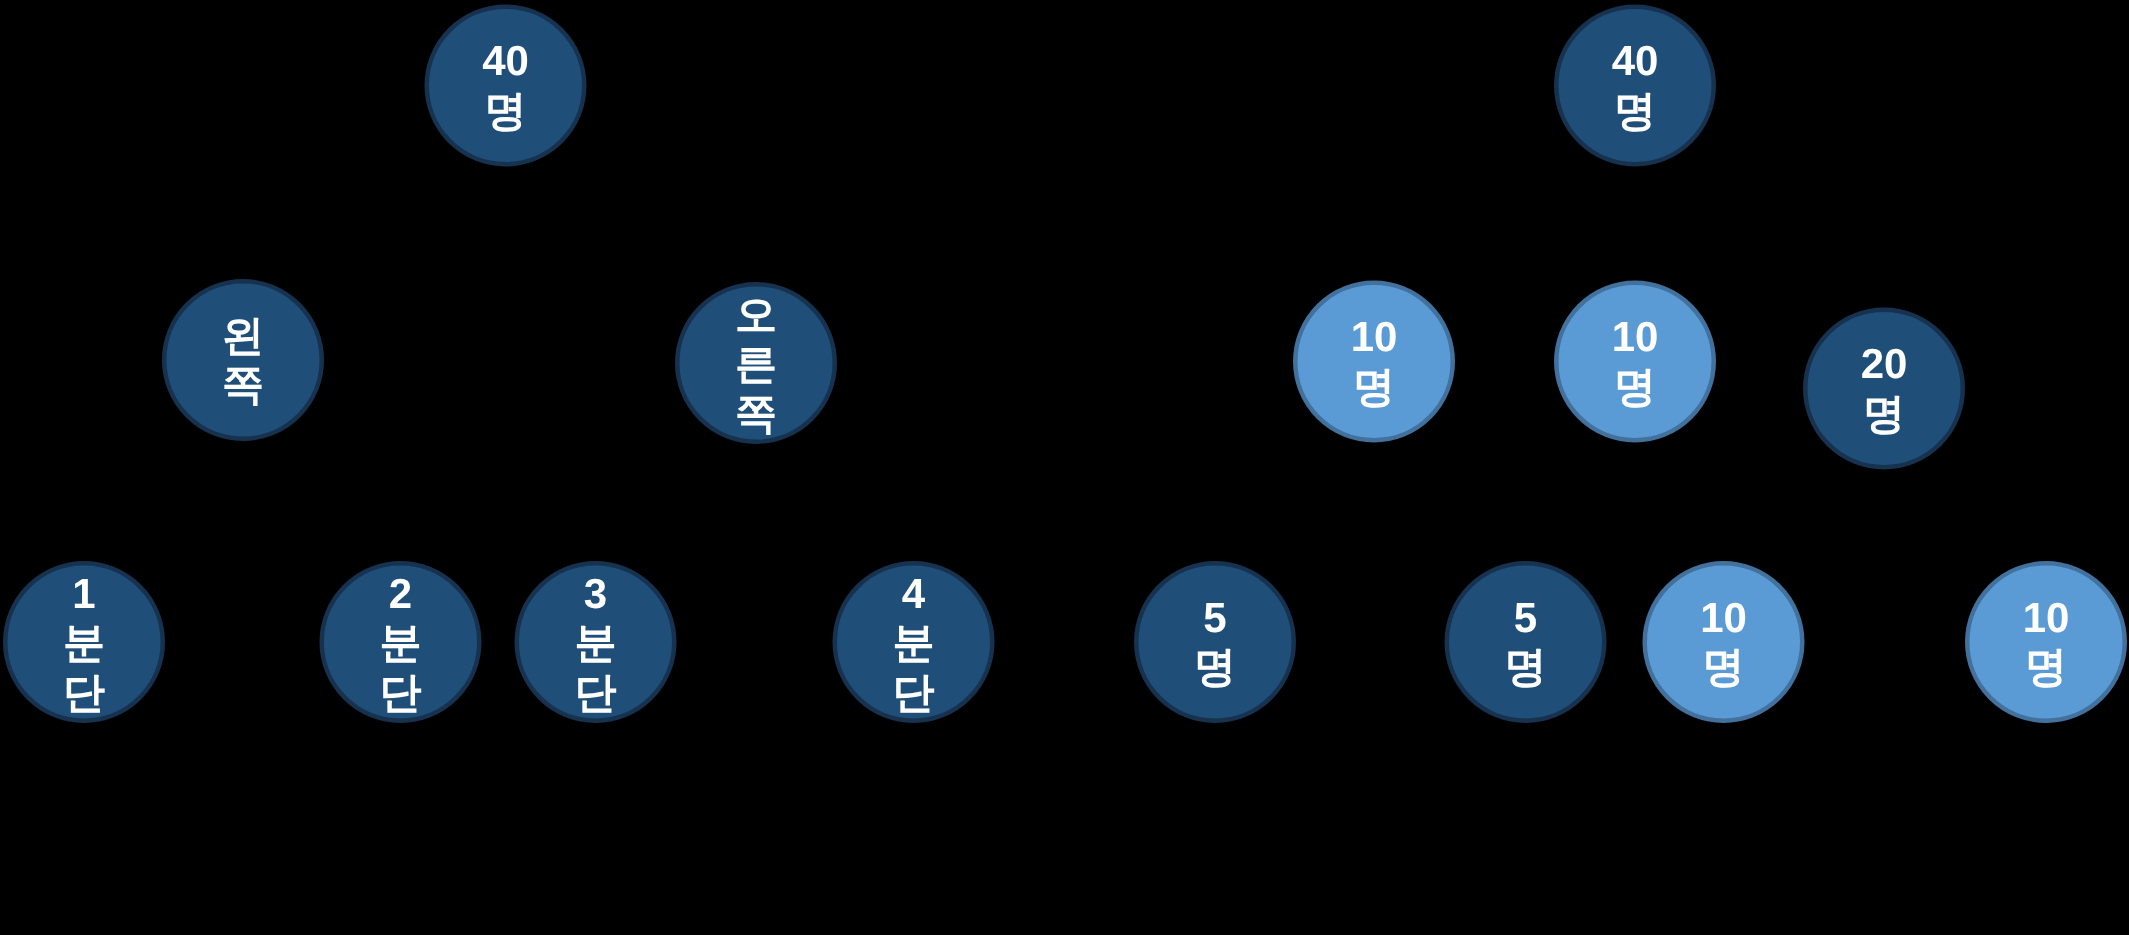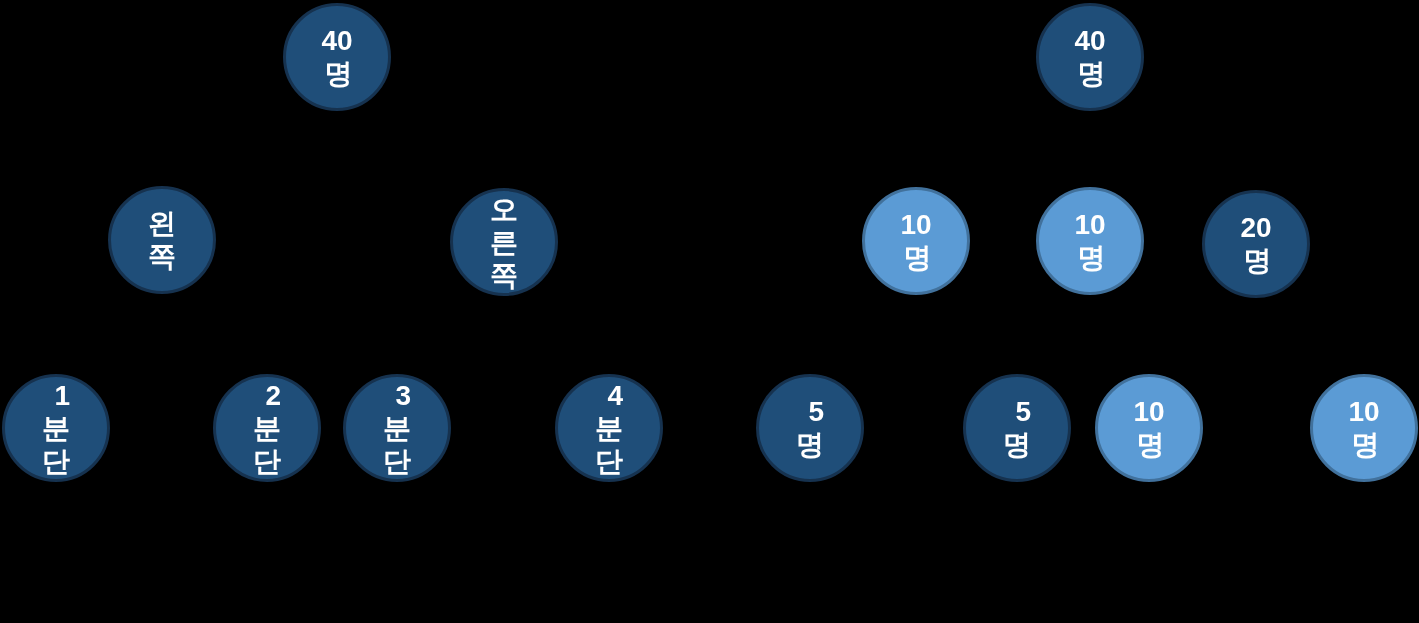--- a/index.html
+++ b/index.html
@@ -15,21 +15,21 @@
     overflow: hidden;
     font-family: "Liberation Sans", sans-serif;
   }
   .node {
     position: absolute;
     border-radius: 50%;
     box-sizing: border-box;
     display: flex;
     align-items: center;
     justify-content: center;
-    text-align: right;
+    text-align: center;
     white-space: pre-line;
     color: var(--text, #FFFFFF);
     font-weight: bold;
     font-size: 28px;
     line-height: 33px;
   }
   .node.dark {
     background: var(--dark-fill, #1F4E79);
     border: 3px solid var(--dark-border, #16324F);
   }
@@ -60,21 +60,21 @@
 단</div>
     <div class="node dark" style="width: 108px; height: 108px; left: 555px; top: 374px;">4
 분
 단</div>
     <div class="node dark" style="width: 108px; height: 108px; left: 1036px; top: 3px;">40
 명</div>
     <div class="node light" style="width: 108px; height: 108px; left: 862px; top: 187px;">10
 명</div>
     <div class="node light" style="width: 108px; height: 108px; left: 1036px; top: 187px;">10
 명</div>
-    <div class="node dark" style="width: 108px; height: 108px; left: 1202px; top: 190px;">20
+    <div class="node dark" style="width: 108px; height: 108px; left: 1202px; top: 205px;">20
 명</div>
     <div class="node dark" style="width: 108px; height: 108px; left: 756px; top: 374px;">5
 명</div>
     <div class="node dark" style="width: 108px; height: 108px; left: 963px; top: 374px;">5
 명</div>
     <div class="node light" style="width: 108px; height: 108px; left: 1095px; top: 374px;">10
 명</div>
     <div class="node light" style="width: 108px; height: 108px; left: 1310px; top: 374px;">10
 명</div>
   </div>

